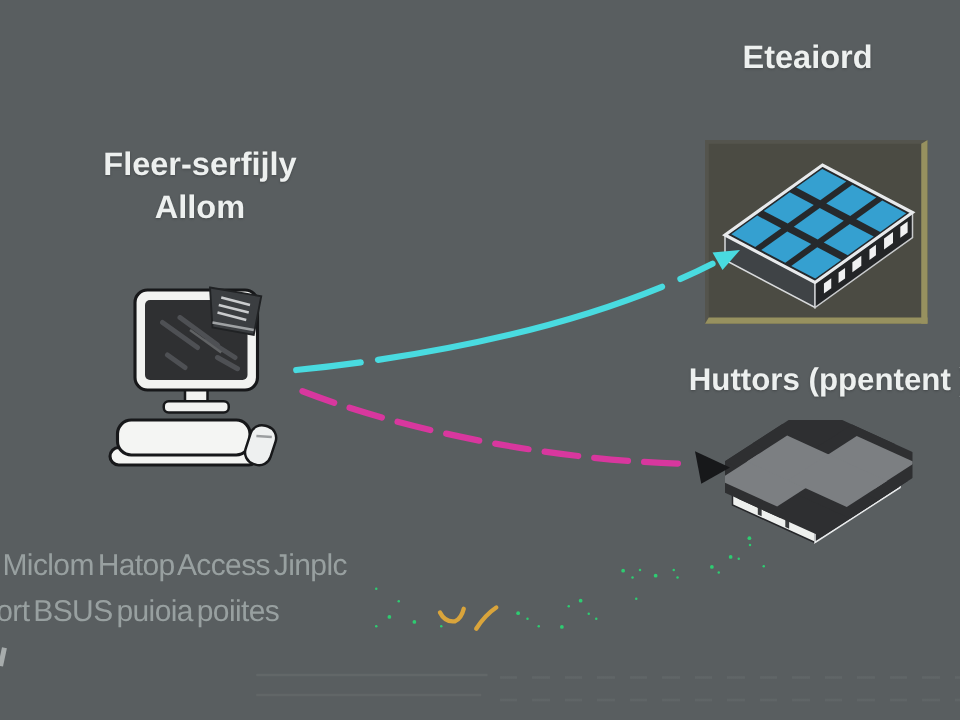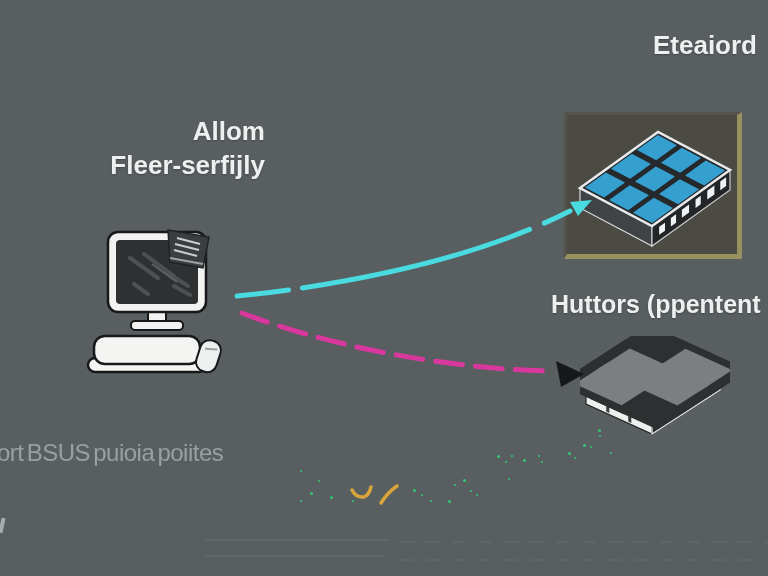--- a/index.html
+++ b/index.html
@@ -4,21 +4,21 @@
 <style>
   html,body { margin:0; padding:0; }
   #stage {
     position:relative; width:768px; height:576px; overflow:hidden;
     background:var(--background,#595e60);
     font-family:"Liberation Sans", sans-serif;
   }
   .abs { position:absolute; }
   .heading {
     color:var(--text-primary,#edf0ef); font-weight:600; font-size:26px;
-    line-height:34px; text-align:right; text-shadow:0 1px 2px rgba(0,0,0,.25);
+    line-height:34px; text-align:center; text-shadow:0 1px 2px rgba(0,0,0,.25);
   }
   .heading-single {
     color:var(--text-primary,#edf0ef); font-weight:600; font-size:25px;
     white-space:nowrap; text-shadow:0 1px 2px rgba(0,0,0,.25);
   }
   .caption-line {
     color:var(--text-muted,#98a0a0); font-weight:500; font-size:24px;
     line-height:37px; white-space:nowrap; word-spacing:-3px; letter-spacing:-0.5px;
   }
   .watermark {
@@ -40,22 +40,22 @@
   }
   svg { display:block; }
   .speck { position:absolute; border-radius:50%; background:var(--speckle-green,#2ecc71); }
 </style>
 </head>
 <body>
 
 <div id="stage">
 
   <div class="abs heading" style="left:55px; top:114px; width:210px;">
+    <div>Fleer-serfijly</div>
     <div>Allom</div>
-    <div>Fleer-serfijly</div>
   </div>
 
   <div class="abs heading" style="left:535px; top:28px; width:222px;">
     <div>Eteaiord</div>
   </div>
 
   <div class="abs heading-single" style="left:551px; top:290px;">Huttors (ppentent )</div>
 
   <div class="abs" id="frame-box"></div>
 
@@ -211,17 +211,18 @@
       <span class="speck" style="left: 508px; top: 478px; width: 2px; height: 2px;"></span>
     </div>
 
   <div class="abs ghost-line" style="left:205px; top:539px; width:185px; opacity:.45;"></div>
   <div class="abs ghost-line" style="left:205px; top:555px; width:180px; opacity:.40;"></div>
   <div class="abs dash-row" style="left:400px; top:541px; width:370px; opacity:.40;"></div>
   <div class="abs dash-row" style="left:400px; top:559px; width:370px; opacity:.35;"></div>
   <div class="abs" style="left:0px; top:518px; width:4px; height:15px; background:#c9cdcd; opacity:.7; transform:rotate(12deg);"></div>
 
   <div class="abs" style="left:2px; top:434px;">
+    <div class="caption-line">Miclom Hatop Access Jinplc</div>
     <div class="caption-line" style="margin-left:-5px;">ort BSUS puioia poiites</div>
   </div>
 
 
 </div>
 
 </body></html>

